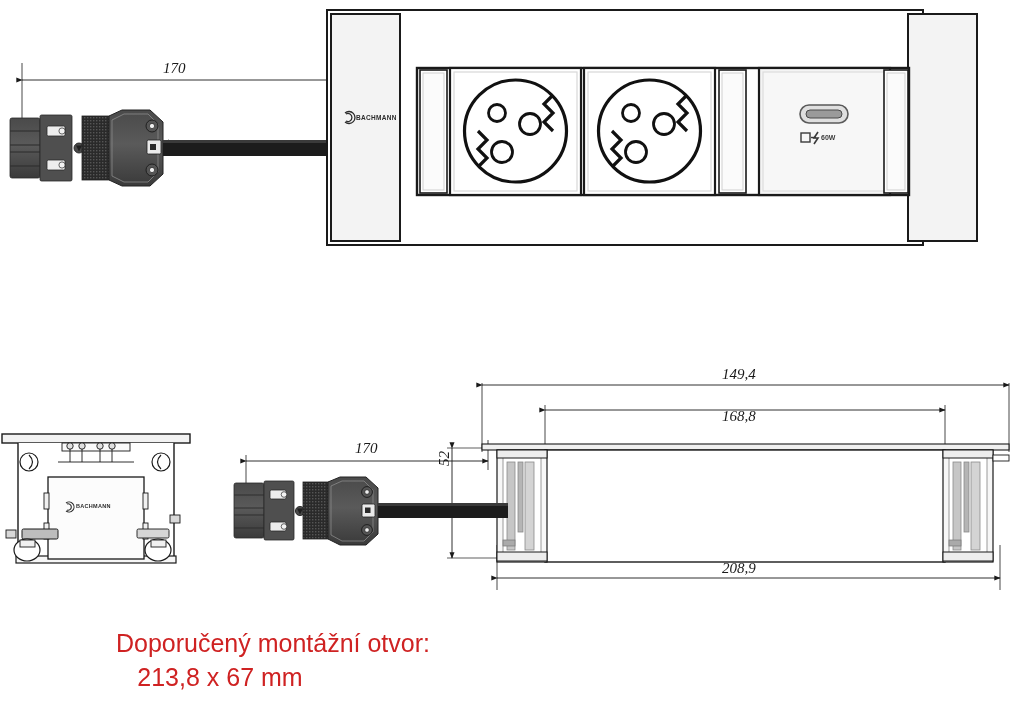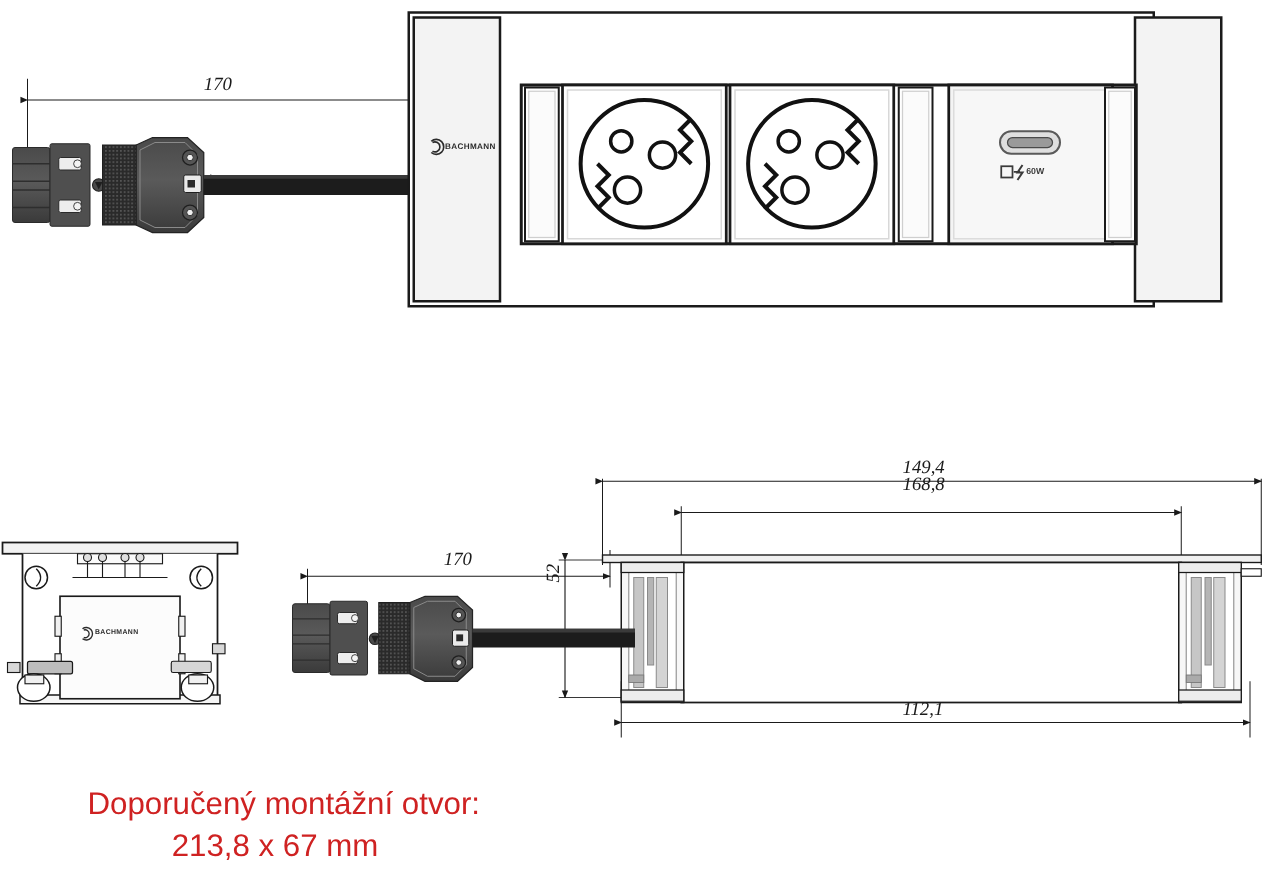--- a/index.html
+++ b/index.html
@@ -26,21 +26,21 @@
     top: 626px;
     width: 430px;
     text-align: center;
     color: #cf2222;
     font-family: "Liberation Sans", sans-serif;
     font-size: 25px;
     line-height: 34px;
     letter-spacing: 0px;
     white-space: nowrap;
   }
-  .note-line1 { display: block; text-align: center; padding-left: 24px; }
+  .note-line1 { display: block; text-align: right; padding-left: 24px; }
   .note-line2 { display: block; text-align: center; padding-left: 10px; }
   .dim-label {
     position: absolute;
     font-family: "Liberation Serif", serif;
     font-style: italic;
     font-size: 15px;
     color: #1a1a1a;
     white-space: nowrap;
   }
   .dim-label.rot {
@@ -333,25 +333,25 @@
       <rect x="378" y="503" width="130" height="15" fill="#1c1c1c"></rect>
       <rect x="378" y="503" width="130" height="3" fill="#3a3a3a"></rect>
     </g>
   </g>
 </svg>
 
 <div class="dim-label" style="left:163px; top:60px;">170</div>
 
 <div class="dim-label" style="left:722px; top:366px;">149,4</div>
 
-<div class="dim-label" style="left:722px; top:380px;">168,8</div>
+<div class="dim-label" style="left:722px; top:408px;">168,8</div>
 
 <div class="dim-label rot" style="left:430px; top:450px; width:28px; text-align:center;">52</div>
 
-<div class="dim-label" style="left:722px; top:560px;">112,1</div>
+<div class="dim-label" style="left:722px; top:560px;">208,9</div>
 
 <div class="dim-label" style="left:355px; top:440px;">170</div>
 
 <div class="usb-label" style="left:821px; top:134px;">60W</div>
 
 <div class="brand" style="left:356px; top:114px;">BACHMANN</div>
 
 <div class="brand" style="left:76px; top:503px; font-size:5.5px;">BACHMANN</div>
 
 <div class="note-block">

